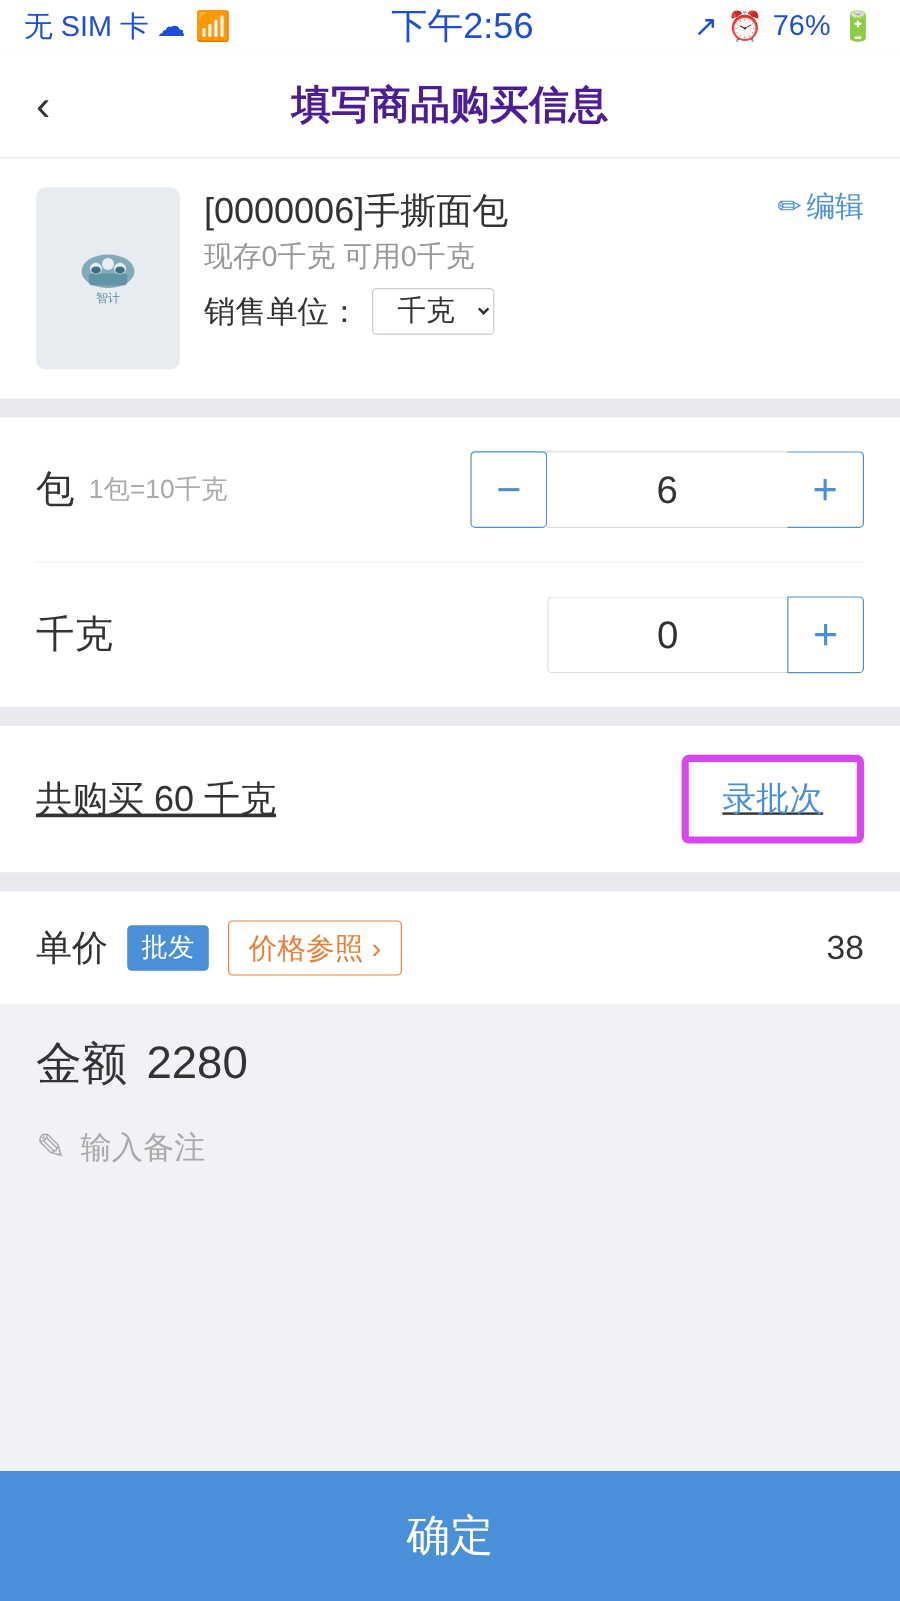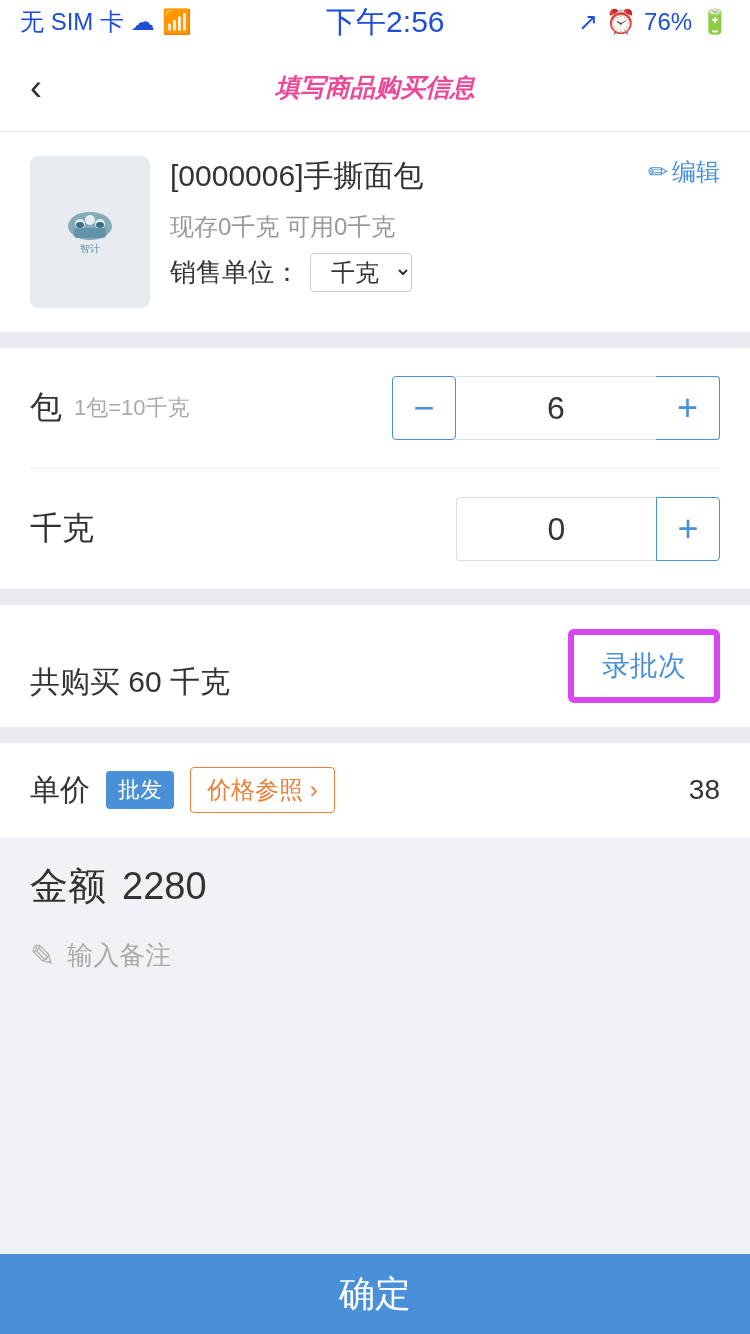--- a/index.html
+++ b/index.html
@@ -39,24 +39,23 @@
       position: relative;
     }
     .nav-back {
       position: absolute;
       left: 30px;
       font-size: 36px;
       color: #333;
       cursor: pointer;
     }
     .nav-title {
-      font-size: 25px;
+      font-size: 33px;
       font-weight: 600;
-      color: #ec4899;
-      font-style: italic;
+      color: #4c1d95;
     }
 
     
     .product-card {
       background: #fff;
       padding: 24px 30px;
       display: flex;
       align-items: flex-start;
       gap: 20px;
     }
@@ -70,21 +69,21 @@
       justify-content: center;
       flex-shrink: 0;
       font-size: 36px;
       color: #5a8fa3;
     }
     .product-info { flex: 1; }
     .product-name {
       font-size: 30px;
       font-weight: 500;
       color: #333;
-      margin-bottom: 14px;
+      margin-bottom: 1px;
     }
     .product-stock {
       font-size: 24px;
       color: #999;
       margin-bottom: 10px;
     }
     .product-unit {
       display: flex;
       align-items: center;
       gap: 10px;
@@ -179,22 +178,23 @@
       color: #333;
       background: #fff;
       border-radius: 4px 0 0 4px;
     }
 
     
     .total-section {
       background: #fff;
       padding: 24px 30px;
       display: flex;
-      align-items: flex-end;
+      align-items: center;
       justify-content: space-between;
+      text-decoration: underline;
     }
     .total-text {
       font-size: 30px;
       color: #333;
     }
     .batch-btn {
       border: 6px solid #d946ef;
       border-radius: 6px;
       padding: 12px 28px;
       color: #4a90d9;
@@ -263,21 +263,21 @@
       color: #aaa;
       padding: 10px 0;
     }
 
     
     .confirm-btn {
       position: fixed;
       bottom: 0;
       left: 0;
       width: 750px;
-      height: 80px;
+      height: 108px;
       background: #4a90d9;
       color: #fff;
       font-size: 36px;
       font-weight: 500;
       display: flex;
       align-items: center;
       justify-content: center;
       cursor: pointer;
       border: none;
     }

